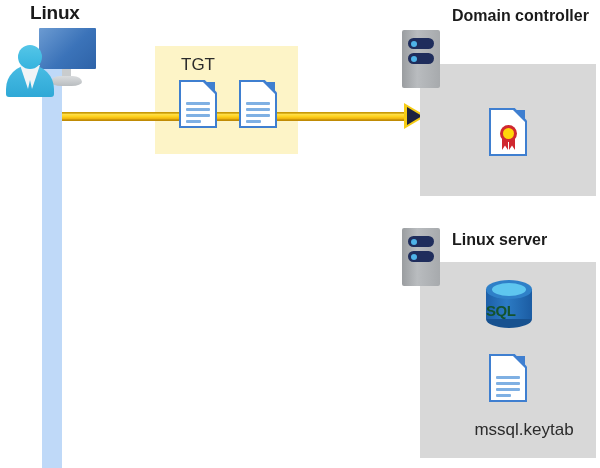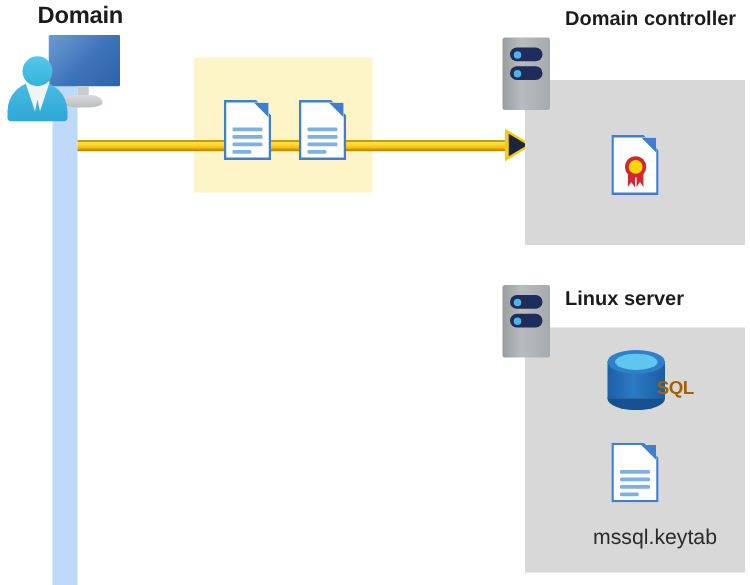--- a/index.html
+++ b/index.html
@@ -274,26 +274,25 @@
     position: absolute;
     left: 6px; top: 3px;
     width: 34px; height: 13px;
     border-radius: 50%;
     background: #5ec6ef;
   }
   .sqldb .sqltext {
     position: absolute;
     left: 0; top: 22px;
     width: 46px;
-    text-align: right;
+    text-align: left;
     font-size: 15px;
     font-weight: bold;
-    color: #a16207;
+    color: #14532d;
     letter-spacing: -0.4px;
-    margin-left: 23px;
   }
 
   
   .doc-keytab { left: 489px; top: 354px; }
 
   .keytab-label {
     position: absolute;
     left: 420px; top: 420px;
     width: 208px;
     text-align: center;
@@ -301,40 +300,41 @@
     color: #2b2b2b;
   }
 </style>
 </head>
 <body>
 
 <div id="canvas">
 
   <div class="abs lifeline"></div>
 
-  <div class="abs client-title">Domain</div>
+  <div class="abs client-title">Linux</div>
 
   <div class="abs monitor-wrap">
     <div class="abs monitor-screen"></div>
     <div class="abs monitor-neck"></div>
     <div class="abs monitor-base"></div>
   </div>
 
   <div class="abs person-wrap">
     <div class="abs person-body"></div>
     <div class="abs person-collar"></div>
     <div class="abs person-head"></div>
   </div>
 
   <div class="abs token-box"></div>
 
   <div class="abs arrow-line"></div>
   <div class="abs arrow-head"></div>
   <div class="abs arrow-head-inner"></div>
 
+  <div class="abs token-label label-tgt">TGT</div>
   <div class="doc doc-tgt">
     <div class="sheet"></div>
     <div class="fold"></div>
     <div class="line l1"></div>
     <div class="line l2"></div>
     <div class="line l3"></div>
     <div class="line l4"></div>
   </div>
 
   <div class="doc doc-spn">

